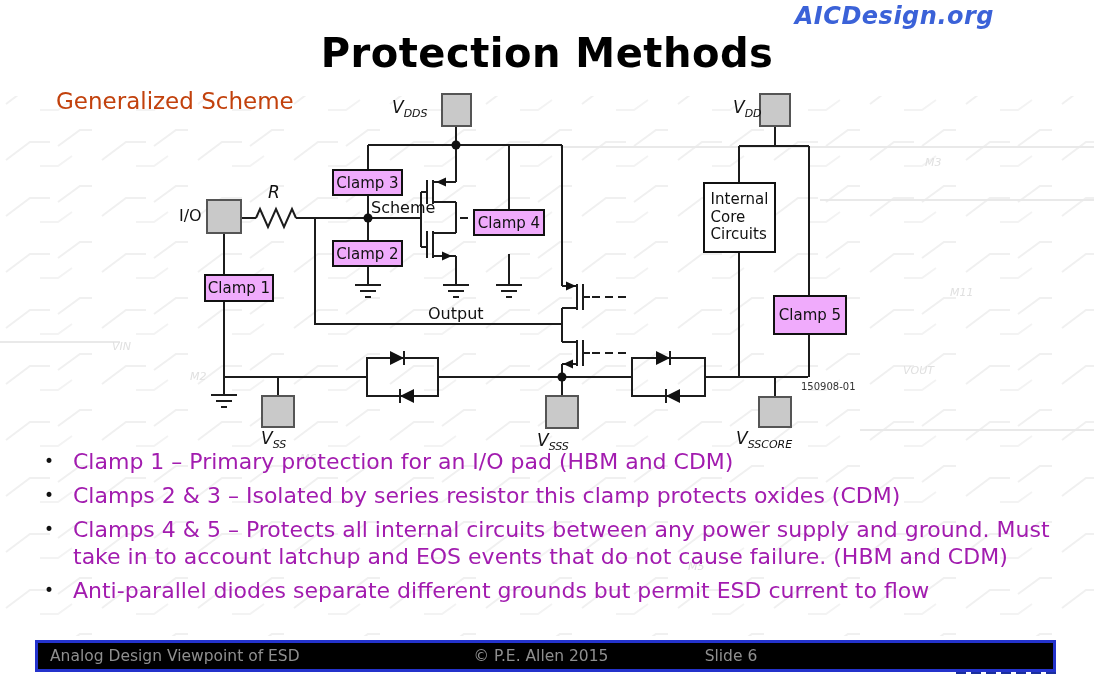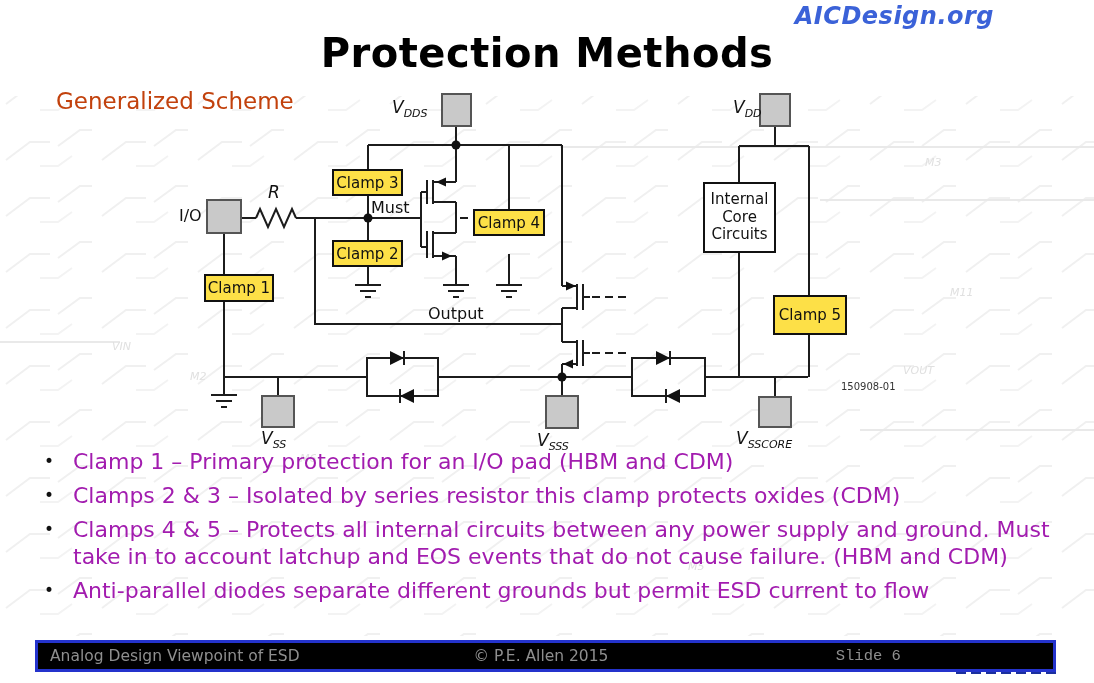--- a/index.html
+++ b/index.html
@@ -13,47 +13,47 @@
     color:#3b62d8;text-decoration:none;letter-spacing:.5px;margin-left:44px;
   }
   .title{
     position:absolute;top:30px;left:0;width:1094px;text-align:center;
     font-size:40px;font-weight:bold;letter-spacing:.5px;color:#000;
   }
   .subtitle{position:absolute;top:88px;left:56px;font-size:23px;color:#c2410c;}
   
   svg.layer{position:absolute;left:0;top:0;pointer-events:none;}
   .clamp-box{
-    position:absolute;border:2px solid #111;background:#fde047;display:flex;
+    position:absolute;border:2px solid #111;background:#f0abfc;display:flex;
     align-items:center;justify-content:center;font-size:15px;color:#111;box-sizing:border-box;
     z-index:3;
   }
   .core-box{
     position:absolute;border:2px solid #111;background:#fff;display:flex;align-items:center;
-    justify-content:center;text-align:center;font-size:15px;line-height:1.18;color:#111;
+    justify-content:center;font-size:15px;line-height:1.18;color:#111;
     box-sizing:border-box;z-index:3;padding:18px;
   }
   .diag-label{position:absolute;font-size:16px;color:#111;z-index:3;background:transparent;}
   .supply-label{position:absolute;z-index:3;font-style:italic;font-size:17px;color:#111;white-space:nowrap;}
   .supply-label sub{font-size:11px;font-style:italic;}
   .part-number{position:absolute;font-size:10px;color:#333;z-index:3;}
   
   .bullets{position:absolute;left:44px;top:448px;width:1016px;z-index:3;}
   .bullet-item{display:flex;margin-bottom:7px;}
   .bullet-marker{width:29px;flex:0 0 29px;font-size:17px;line-height:27px;color:#111;}
   .bullet-text{font-size:22px;line-height:27px;color:#a21caf;}
   
   .footer{
     position:absolute;left:35px;top:640px;width:1021px;height:32px;box-sizing:border-box;
     border:3px solid #2433cc;background:#000000;display:flex;align-items:center;
     z-index:4;font-size:15.5px;color:#8f8f8f;
   }
   .footer .f-left{margin-left:12px;flex:1;text-align:left;}
   .footer .f-center{flex:1;text-align:center;}
-  .footer .f-right{margin-right:21px;flex:1;text-align:center;font-family:Liberation Mono, monospace;}
+  .footer .f-right{margin-right:21px;flex:1;text-align:left;}
   .dash-artifact{
     position:absolute;left:956px;top:669px;width:100px;height:0;
     border-top:5px dashed #1b2f9e;z-index:3;
   }
 </style>
 </head>
 <body>
 
 <svg class="layer" width="1094" height="683" viewBox="0 0 1094 683" aria-hidden="true">
   <defs>
@@ -164,23 +164,23 @@
 
 <div class="clamp-box" style="left:332px;top:169px;width:71px;height:27px;">Clamp 3</div>
 <div class="clamp-box" style="left:332px;top:240px;width:71px;height:27px;">Clamp 2</div>
 <div class="clamp-box" style="left:190px;top:274px;width:70px;height:28px;margin-left:14px;">Clamp 1</div>
 <div class="clamp-box" style="left:473px;top:209px;width:72px;height:27px;">Clamp 4</div>
 <div class="clamp-box" style="left:773px;top:295px;width:74px;height:40px;">Clamp 5</div>
 <div class="core-box" style="left:703px;top:182px;width:73px;height:71px;">Internal Core Circuits</div>
 
 <span class="diag-label" style="left:179px;top:206px;">I/O</span>
 <span class="diag-label" style="left:268px;top:182px;font-style:italic;font-size:17px;">R</span>
-<span class="diag-label" style="left:371px;top:198px;">Must</span>
+<span class="diag-label" style="left:371px;top:198px;">Scheme</span>
 <span class="diag-label" style="left:416px;top:304px;margin-left:12px;">Output</span>
-<span class="part-number" style="left:801px;top:381px;margin-left:40px;">150908-01</span>
+<span class="part-number" style="left:801px;top:381px;">150908-01</span>
 
 <span class="supply-label" style="left:392px;top:97px;"><span>V</span><sub>DDS</sub></span>
 <span class="supply-label" style="left:714px;top:97px;margin-left:19px;"><span>V</span><sub>DD</sub></span>
 <span class="supply-label" style="left:261px;top:428px;"><span>V</span><sub>SS</sub></span>
 <span class="supply-label" style="left:537px;top:430px;"><span>V</span><sub>SSS</sub></span>
 <span class="supply-label" style="left:736px;top:428px;"><span>V</span><sub>SSCORE</sub></span>
 
 <div class="bullets">
   <div class="bullet-item">
     <span class="bullet-marker">•</span>

